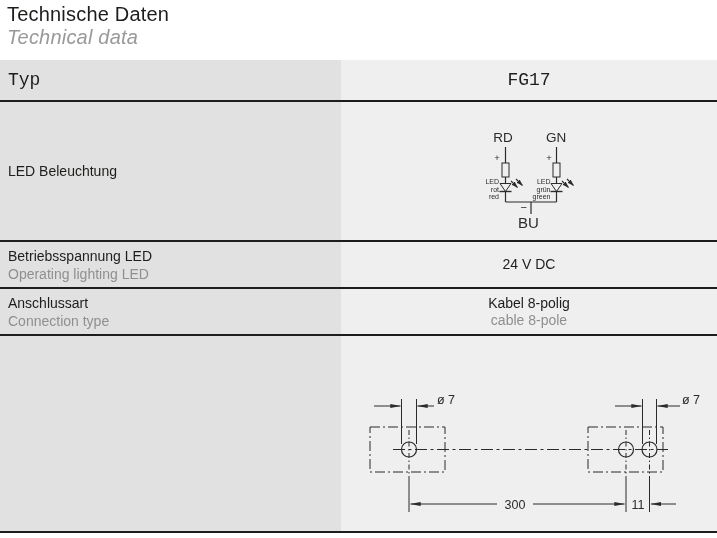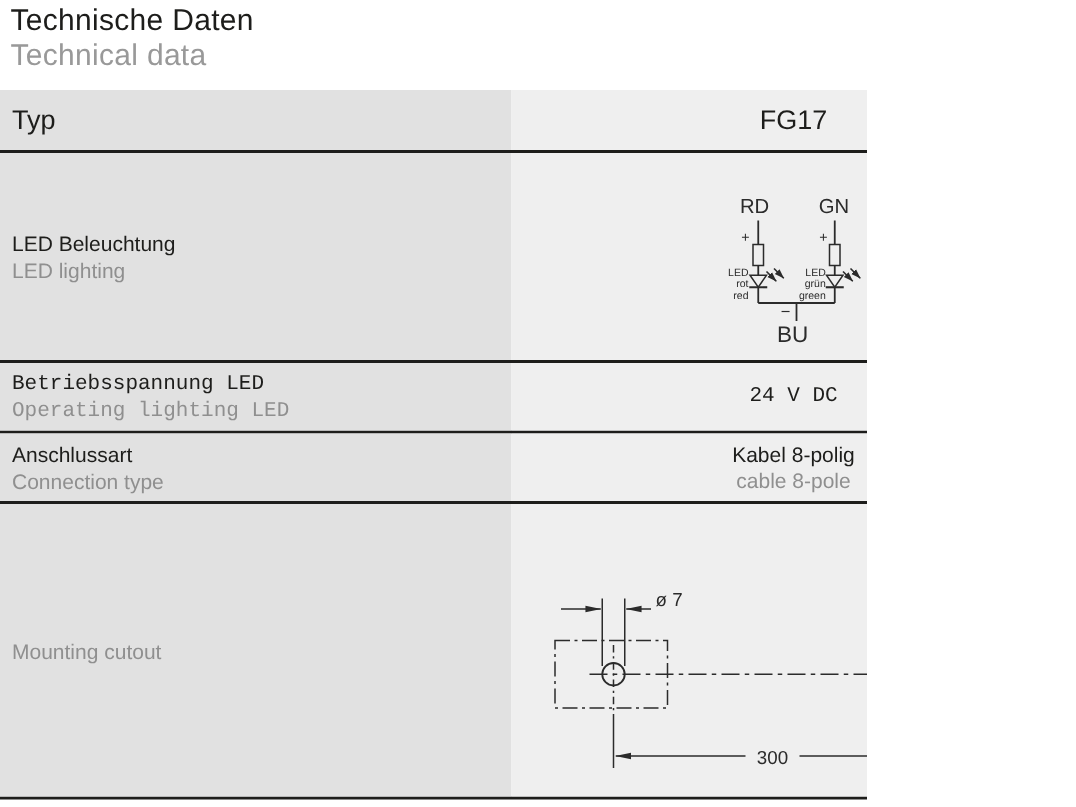--- a/index.html
+++ b/index.html
@@ -1,36 +1,36 @@
 <!DOCTYPE html>
 <html><head>
 <meta charset="utf-8">
 <style>
   html,body{margin:0;padding:0;background:#ffffff;}
   .page{
-    position:relative;width:578px;height:538px;background:#ffffff;
+    position:relative;width:717px;height:538px;background:#ffffff;
     font-family:"Liberation Sans", sans-serif;color:#1d1d1b;overflow:hidden;
   }
   .doc-title{position:absolute;top:3px;left:7px;}
   .doc-title .line{font-size:20px;line-height:23px;letter-spacing:0.2px;}
   .doc-title .de{color:#1d1d1b;}
-  .doc-title .en{color:#999999;}
+  .doc-title .en{color:#999999;font-style:italic;}
   .table{position:absolute;top:60px;left:0;width:717px;}
   .row{display:flex;border-bottom:2px solid #1d1d1b;box-sizing:border-box;}
   .cell-l{
     width:341px;background:#e1e1e1;box-sizing:border-box;
     display:flex;flex-direction:column;justify-content:center;padding-left:8px;
   }
   .cell-r{
     flex:1;background:#efefef;position:relative;
     display:flex;flex-direction:column;justify-content:center;align-items:center;
   }
-  .row-header{height:42px;}
+  .row-header{height:42px;font-family:Liberation Mono, monospace;}
   .row-led{height:140px;}
-  .row-voltage{height:47px;font-family:Liberation Mono, monospace;}
+  .row-voltage{height:47px;}
   .row-conn{height:47px;}
   .row-mount{height:197px;}
   .hdr-label{font-size:18px;color:#1d1d1b;}
   .hdr-value{font-size:18px;color:#1d1d1b;}
   .label-de{font-size:14px;line-height:18px;color:#1d1d1b;}
   .label-en{font-size:14px;line-height:18px;color:#8f8f8f;}
   .value-de{font-size:14px;line-height:17px;color:#1d1d1b;text-align:right;}
   .value-en{font-size:14px;line-height:17px;color:#8f8f8f;text-align:right;}
   svg{display:block;}
   svg line, svg rect, svg circle, svg path.wire{stroke:#2b2b2b;fill:none;}
@@ -63,21 +63,20 @@
         <div class="hdr-label">Typ</div>
       </div>
       <div class="cell-r">
         <div class="hdr-value">FG17</div>
       </div>
     </div>
 
     <div class="row row-led">
       <div class="cell-l">
         <div class="label-de">LED Beleuchtung</div>
-        <div class="label-en">LED lighting</div>
       </div>
       <div class="cell-r">
         <svg class="led-svg" width="150" height="116" viewBox="455 118 150 116">
           <defs>
             <marker id="lar" markerWidth="7" markerHeight="6" refX="6.2" refY="3" orient="auto" markerUnits="userSpaceOnUse">
               <path d="M0,0.8 L6.5,3 L0,5.2 z" fill="#2b2b2b" stroke="none"></path>
             </marker>
           </defs>
 
           <text class="t-term" x="503" y="142" text-anchor="middle">RD</text>
@@ -144,21 +143,20 @@
         <div class="label-en">Connection type</div>
       </div>
       <div class="cell-r">
         <div class="value-de">Kabel 8-polig</div>
         <div class="value-en">cable 8-pole</div>
       </div>
     </div>
 
     <div class="row row-mount">
       <div class="cell-l">
-        <div class="label-en">Mounting cutout</div>
       </div>
       <div class="cell-r">
         <svg class="mount-svg" width="352" height="140" viewBox="358 380 352 140" stroke-width="1">
           <defs>
             <marker id="ar" markerWidth="11" markerHeight="8" refX="10.2" refY="3.5" orient="auto" markerUnits="userSpaceOnUse">
               <path d="M0,1.4 L10.5,3.5 L0,5.6 z" fill="#2b2b2b" stroke="none"></path>
             </marker>
           </defs>
 
           <rect class="dashdot" x="370" y="427" width="75" height="45"></rect>

